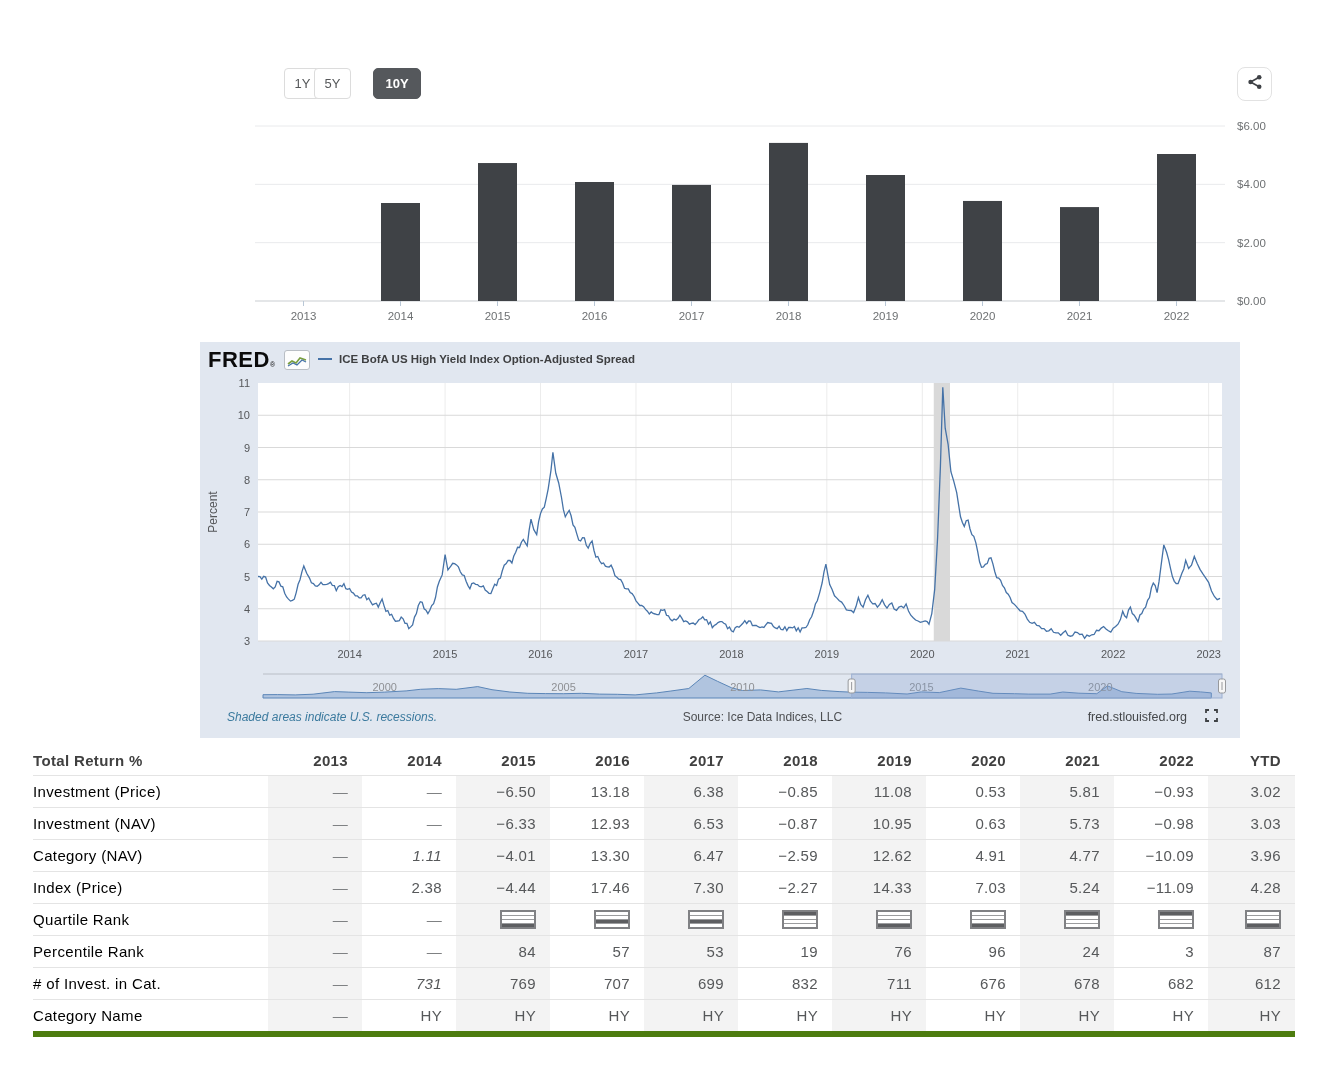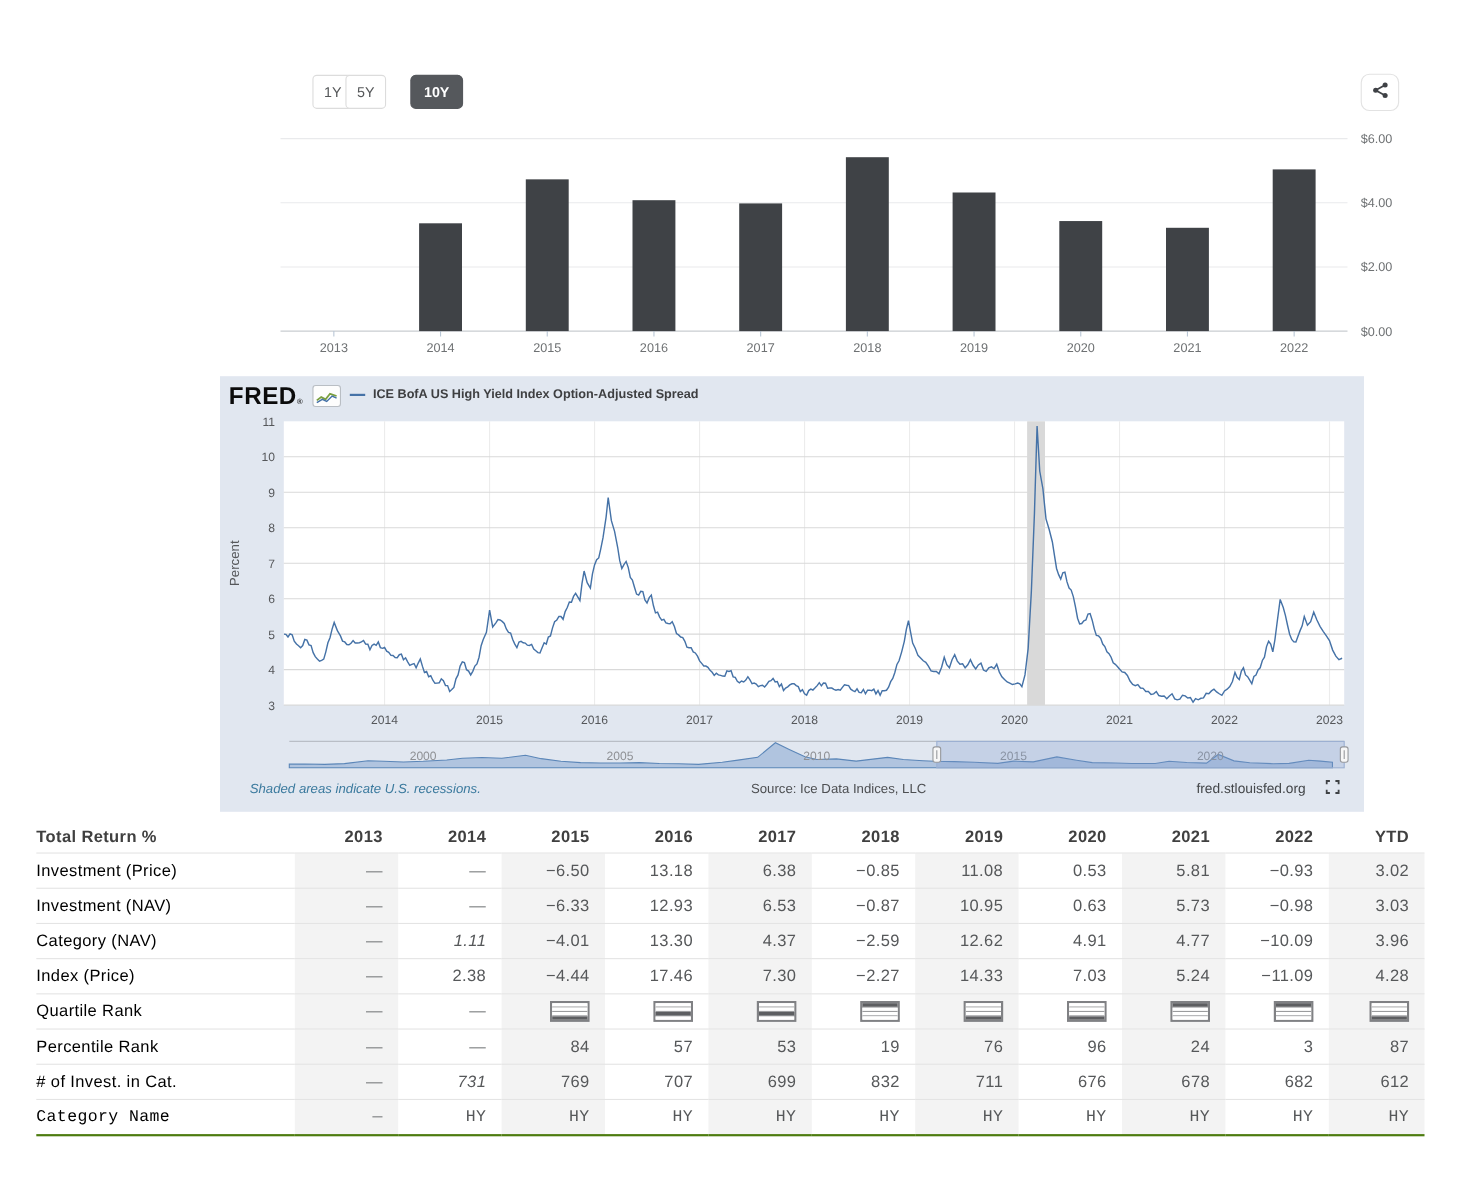--- a/index.html
+++ b/index.html
@@ -27,21 +27,21 @@
         align-items:center;justify-content:space-between;padding:0 22px 0 27px;box-sizing:border-box;}
   .fred-note{font-size:12px;font-style:italic;color:#3b7a9e;}
   .fred-source{font-size:12px;color:#4d4f52;}
   .fred-link{font-size:12.5px;color:#44474a;display:flex;align-items:center;gap:18px;}
   .total-table{position:absolute;left:33px;top:745px;width:1262px;border-collapse:collapse;
         font-size:15px;letter-spacing:.35px;table-layout:fixed;}
   .total-table th{height:30px;font-weight:bold;color:#404040;text-align:right;padding:0 14px 0 0;}
   .total-table th.lbl{text-align:left;padding:0;}
   .total-table td{height:31px;color:#56585a;text-align:right;padding:0 14px 0 0;
         border-top:1px solid #e4e4e4;}
-  .total-table tr.last td{border-bottom:2px solid #4d7c0f;font-family:Liberation Mono, monospace;}
+  .total-table tr.last td{border-bottom:6px solid #4d7c0f;}
   .total-table td.lbl{text-align:left;padding:0;color:#000000;}
   .total-table td.stripe{background:#f3f3f3;}
   .total-table td .dash{color:#7f8183;}
   .total-table td.ital{font-style:italic;}
   .qicon{display:inline-block;width:36px;height:19px;box-sizing:border-box;
         border:2px solid #808184;background:#fff;vertical-align:middle;}
   .qicon .band{height:3px;background:#fff;border-bottom:1px solid #9b9c9e;}
   .qicon .band:last-child{border-bottom:none;}
   .qicon .band.on{background:#5d5e61;}
   svg text{font-family:"Liberation Sans",sans-serif;}
@@ -258,21 +258,21 @@
           <td class="stripe">5.73</td>
           <td class="">−0.98</td>
           <td class="stripe">3.03</td>
         </tr>
         <tr>
           <td class="lbl">Category (NAV)</td>
           <td class="stripe"><span class="dash">—</span></td>
           <td class="ital">1.11</td>
           <td class="stripe">−4.01</td>
           <td class="">13.30</td>
-          <td class="stripe">4.37</td>
+          <td class="stripe">6.47</td>
           <td class="">−2.59</td>
           <td class="stripe">12.62</td>
           <td class="">4.91</td>
           <td class="stripe">4.77</td>
           <td class="">−10.09</td>
           <td class="stripe">3.96</td>
         </tr>
         <tr>
           <td class="lbl">Index (Price)</td>
           <td class="stripe"><span class="dash">—</span></td>

